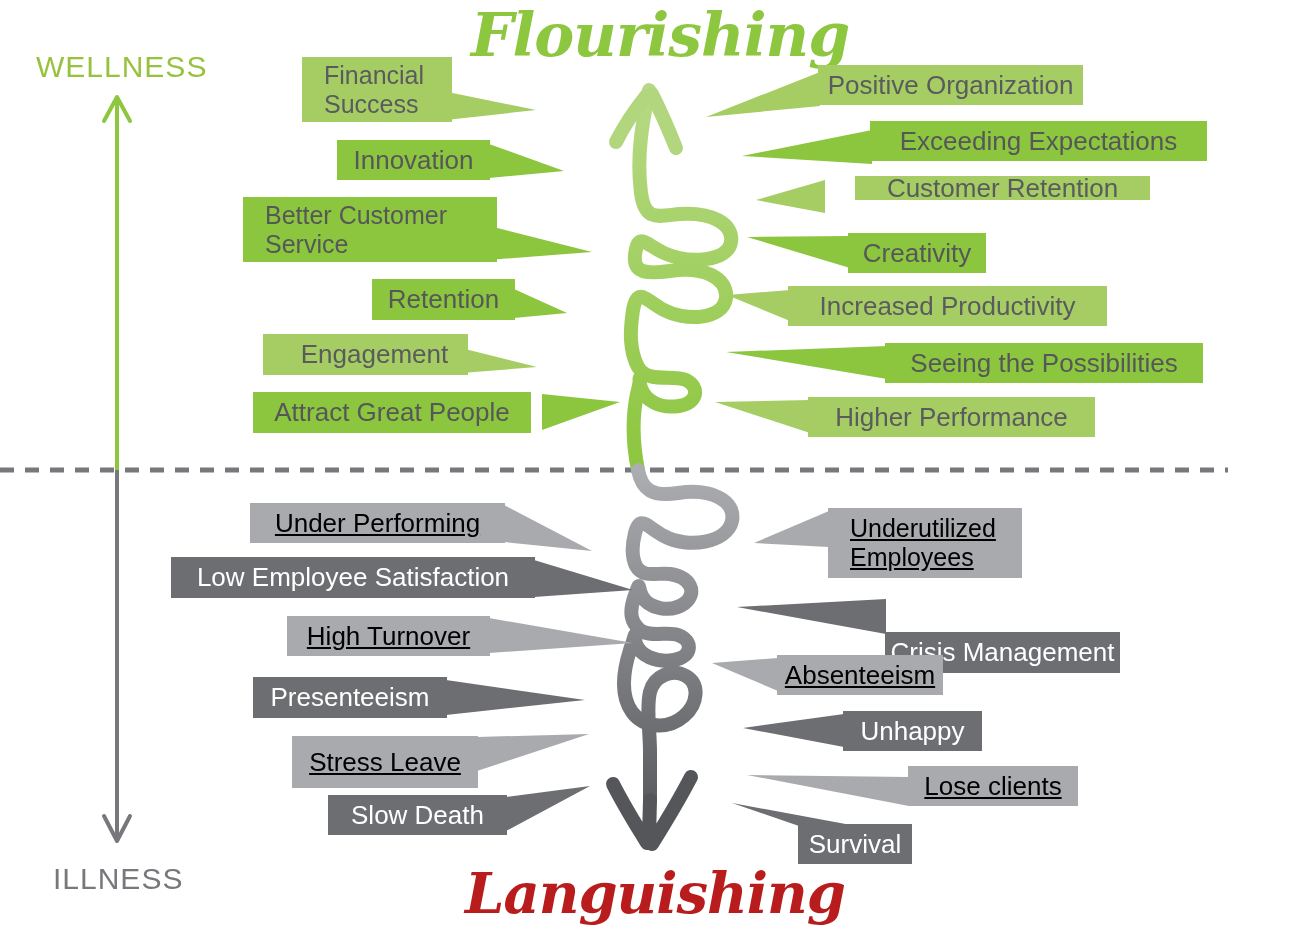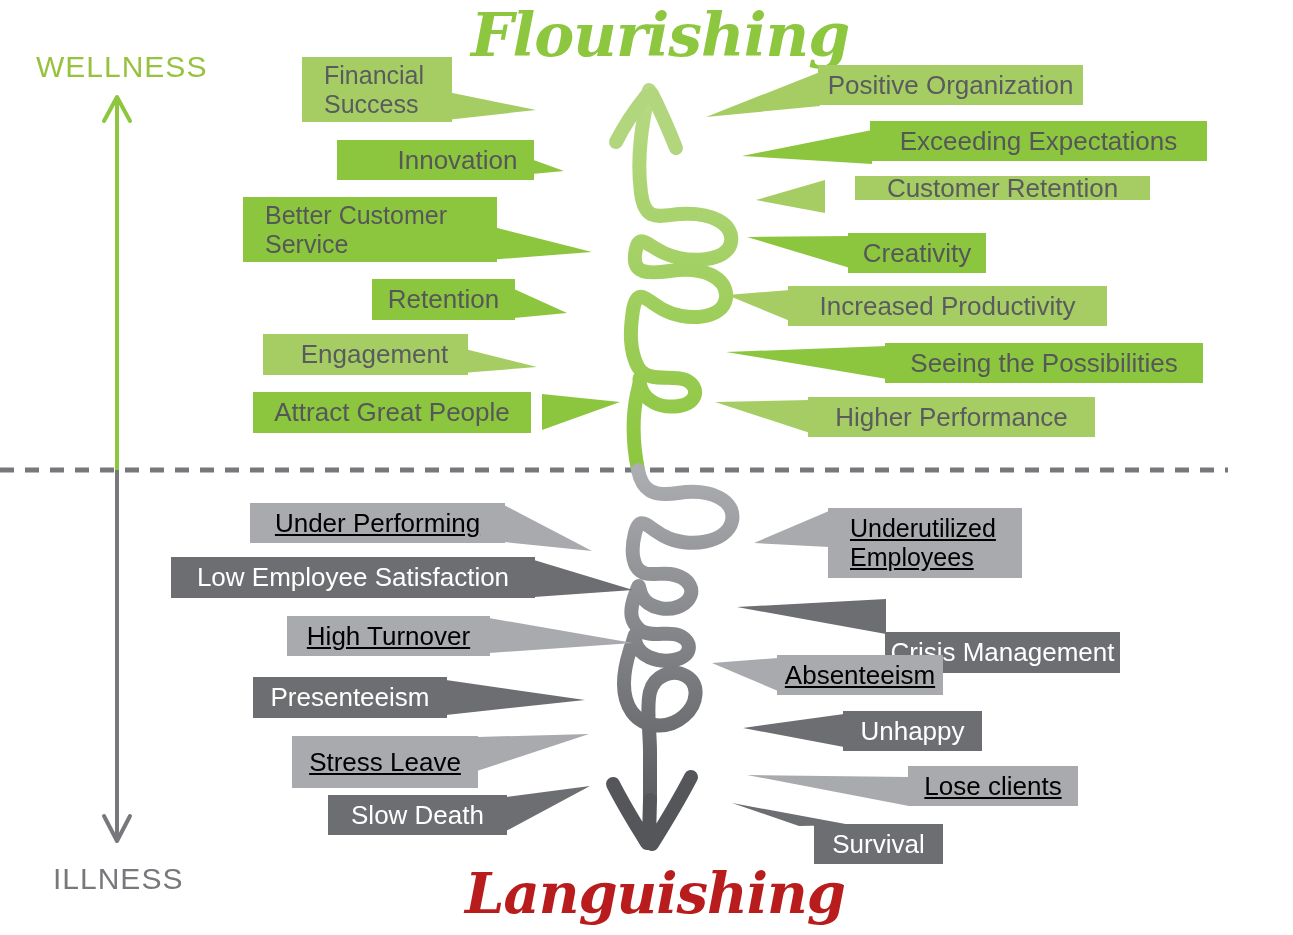--- a/index.html
+++ b/index.html
@@ -116,21 +116,21 @@
     <polygon points="909,777 909,806 747,775" fill="#a8aaad"></polygon>
     <polygon points="799,826 851,825 732,803" fill="#6d6e71"></polygon>
   </svg>
 
   <div id="title-top" class="script-title">Flourishing</div>
   <div id="title-bottom" class="script-title">Languishing</div>
   <div id="axis-wellness" class="axis-label">WELLNESS</div>
   <div id="axis-illness" class="axis-label">ILLNESS</div>
 
   <div class="lbl g-l two" style="left:302px;top:57px;width:128px;height:65px;">Financial Success</div>
-  <div class="lbl g-d" style="left:337px;top:140px;width:153px;height:40px;padding-left:44px;">Innovation</div>
+  <div class="lbl g-d" style="left:337px;top:140px;width:153px;height:40px;">Innovation</div>
   <div class="lbl g-d two" style="left:243px;top:197px;width:232px;height:65px;">Better Customer Service</div>
   <div class="lbl g-d" style="left:372px;top:279px;width:143px;height:41px;">Retention</div>
   <div class="lbl g-l" style="left:263px;top:334px;width:187px;height:41px;padding-left:18px;">Engagement</div>
   <div class="lbl g-d" style="left:253px;top:392px;width:278px;height:41px;">Attract Great People</div>
 
   <div class="lbl g-l" style="left:818px;top:65px;width:265px;height:40px;">Positive Organization</div>
   <div class="lbl g-d" style="left:870px;top:121px;width:337px;height:40px;">Exceeding Expectations</div>
   <div class="lbl g-l" style="left:855px;top:176px;width:295px;height:24px;">Customer Retention</div>
   <div class="lbl g-d" style="left:848px;top:233px;width:138px;height:40px;">Creativity</div>
   <div class="lbl g-l" style="left:788px;top:286px;width:319px;height:40px;">Increased Productivity</div>
@@ -142,15 +142,15 @@
   <div class="lbl y-l" style="left:287px;top:616px;width:203px;height:40px;">High Turnover</div>
   <div class="lbl y-d" style="left:253px;top:677px;width:194px;height:41px;">Presenteeism</div>
   <div class="lbl y-l" style="left:292px;top:736px;width:186px;height:52px;">Stress Leave</div>
   <div class="lbl y-d" style="left:328px;top:795px;width:179px;height:40px;">Slow Death</div>
 
   <div class="lbl y-l two" style="left:828px;top:508px;width:172px;height:70px;">Underutilized Employees</div>
   <div class="lbl y-d" style="left:885px;top:632px;width:235px;height:41px;">Crisis Management</div>
   <div class="lbl y-l" style="left:777px;top:655px;width:166px;height:40px;">Absenteeism</div>
   <div class="lbl y-d" style="left:843px;top:711px;width:139px;height:40px;">Unhappy</div>
   <div class="lbl y-l" style="left:908px;top:766px;width:170px;height:40px;">Lose clients</div>
-  <div class="lbl y-d" style="left:798px;top:824px;width:129px;height:40px;margin-left:16px;">Survival</div>
+  <div class="lbl y-d" style="left:798px;top:824px;width:114px;height:40px;">Survival</div>
 
 </div>
 
 </body></html>

